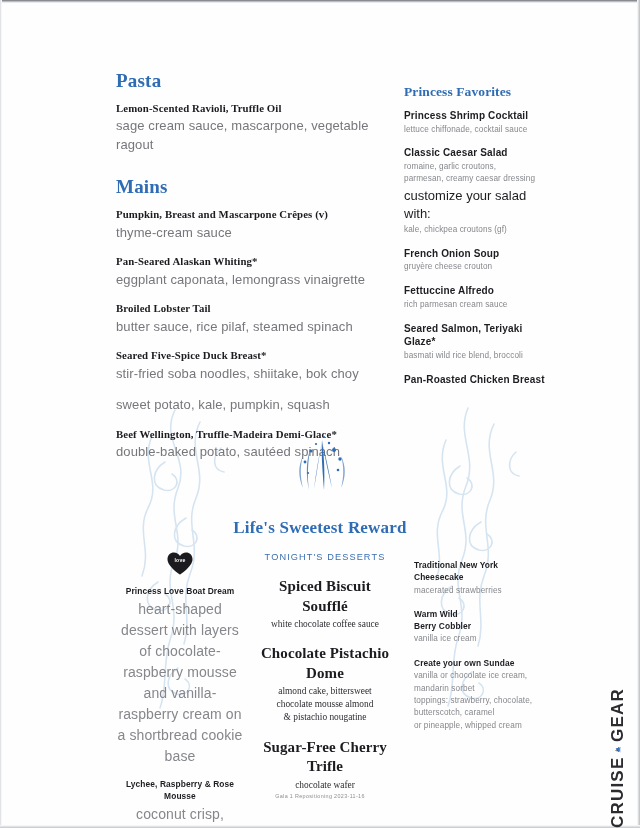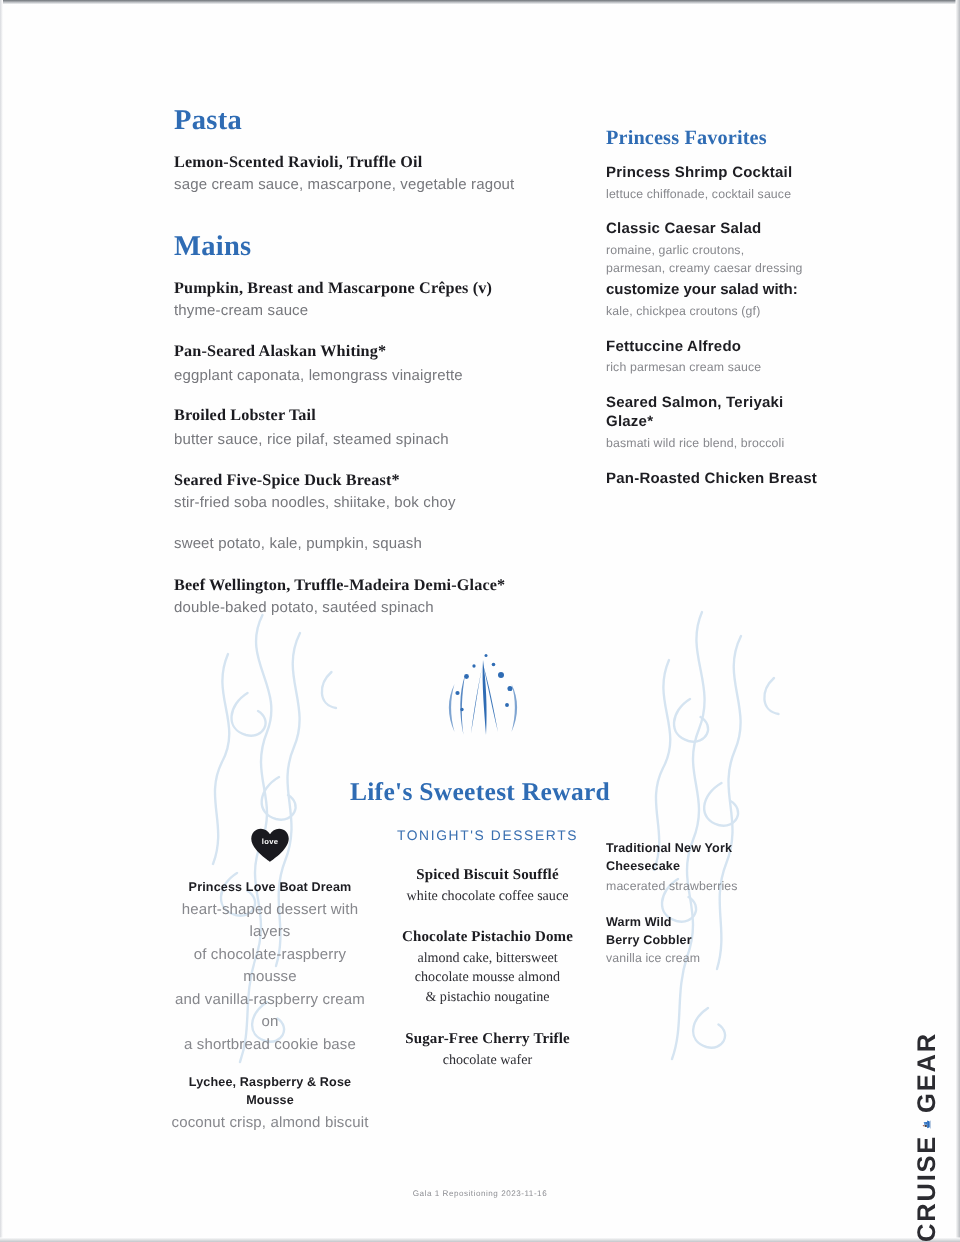--- a/index.html
+++ b/index.html
@@ -44,37 +44,37 @@
     font-weight:bold;font-size:10.8px;color:#1b1b20;
     letter-spacing:.1px;line-height:1.25;
   }
   .dish .note{
     font-family:"Liberation Serif", serif;
     font-style:italic;font-size:8.1px;color:#2a2a30;
     line-height:1.35;margin-top:1px;
   }
   .dish .desc{
     font-family:"Liberation Sans", sans-serif;
-    font-size:10px;color:#76777c;line-height:1.42;margin-top:2px;
+    font-size:13px;color:#76777c;line-height:1.42;margin-top:2px;
     letter-spacing:.1px;
   }
 
   .pf-item{margin-bottom:11px;}
   .pf-item .name{
     font-family:Liberation Sans, sans-serif;
     font-weight:bold;font-size:10px;color:#1d1d22;line-height:1.35;
     letter-spacing:.15px;
   }
   .pf-item .desc{
     font-family:"Liberation Sans", sans-serif;
     font-size:8.2px;color:#86878c;line-height:1.45;margin-top:1px;letter-spacing:.1px;
   }
   .pf-item .sub{
     font-family:"Liberation Sans", sans-serif;
-    font-weight:bold;font-size:10px;color:#1d1d22;line-height:1.4;margin-top:2px;
+    font-weight:normal;font-size:13px;color:#1d1d22;line-height:1.4;margin-top:2px;
   }
 
   
   .firework{position:absolute;left:288px;top:432px;width:68px;height:68px;}
   .reward-title{
     position:absolute;left:0;right:0;top:518px;text-align:center;
     font-family:"Liberation Serif", serif;font-weight:bold;
     font-size:17px;color:#2f6cb4;letter-spacing:.2px;
   }
 
@@ -86,38 +86,38 @@
 
   .heart-wrap{display:flex;justify-content:center;margin-bottom:11px;}
 
   .d1-item{margin-bottom:12px;}
   .d1-item .name{
     font-family:"Liberation Sans", sans-serif;font-weight:bold;
     font-size:8.4px;color:#1d1d22;line-height:1.35;letter-spacing:.1px;
   }
   .d1-item .desc{
     font-family:"Liberation Sans", sans-serif;
-    font-size:10px;color:#86878c;line-height:1.5;margin-top:2px;letter-spacing:.1px;
+    font-size:14px;color:#86878c;line-height:1.5;margin-top:2px;letter-spacing:.1px;
   }
 
   .td-head{
     font-family:"Liberation Sans", sans-serif;font-weight:normal;
     font-size:9.2px;color:#3a6fb0;letter-spacing:1.1px;margin-bottom:15px;
   }
   .d2-item{margin-bottom:13px;}
   .d2-item .name{
     font-family:"Liberation Serif", serif;font-weight:bold;
-    font-size:10px;color:#1b1b20;line-height:1.3;letter-spacing:.1px;text-align:center;
+    font-size:15px;color:#1b1b20;line-height:1.3;letter-spacing:.1px;text-align:center;
   }
   .d2-item .desc{
     font-family:"Liberation Serif", serif;
     font-size:9.4px;color:#2d2d33;line-height:1.4;margin-top:2px;
   }
 
-  .d3-item{margin-bottom:12px;}
+  .d3-item{margin-bottom:12px;margin-left:10px;}
   .d3-item .name{
     font-family:"Liberation Sans", sans-serif;font-weight:bold;
     font-size:8.4px;color:#1d1d22;line-height:1.4;letter-spacing:.1px;
   }
   .d3-item .desc{
     font-family:"Liberation Sans", sans-serif;
     font-size:8.2px;color:#86878c;line-height:1.5;margin-top:1px;letter-spacing:.1px;
   }
 
   
@@ -215,20 +215,24 @@
 
       <div class="pf-item">
         <div class="name">Princess Shrimp Cocktail</div>
         <div class="desc nl">lettuce chiffonade, cocktail sauce</div>
       </div>
       <div class="pf-item">
         <div class="name">Classic Caesar Salad</div>
         <div class="desc nl">romaine, garlic croutons,<br>parmesan, creamy caesar dressing</div>
         <div class="sub">customize your salad with:</div>
         <div class="desc nl">kale, chickpea croutons (gf)</div>
+      </div>
+      <div class="pf-item">
+        <div class="name">French Onion Soup</div>
+        <div class="desc nl">gruyère cheese crouton</div>
       </div>
       <div class="pf-item">
         <div class="name">Fettuccine Alfredo</div>
         <div class="desc nl">rich parmesan cream sauce</div>
       </div>
       <div class="pf-item">
         <div class="name">Seared Salmon, Teriyaki Glaze*</div>
         <div class="desc nl">basmati wild rice blend, broccoli</div>
       </div>
       <div class="pf-item">
@@ -299,20 +303,24 @@
 
     <div class="d-col-3">
       <div class="d3-item">
         <div class="name nl">Traditional New York<br>Cheesecake</div>
         <div class="desc nl">macerated strawberries</div>
       </div>
       <div class="d3-item">
         <div class="name nl">Warm Wild<br>Berry Cobbler</div>
         <div class="desc nl">vanilla ice cream</div>
       </div>
+      <div class="d3-item">
+        <div class="name nl">Create your own Sundae</div>
+        <div class="desc nl">vanilla or chocolate ice cream,<br>mandarin sorbet<br>toppings: strawberry, chocolate,<br>butterscotch, caramel<br>or pineapple, whipped cream</div>
+      </div>
     </div>
   </div>
 
   <div class="logo-box">
     <div class="logo-rot">
       <span class="logo-text">CRUISE</span>
       <svg width="24" height="22" viewBox="0 0 24 22">
         <rect x="9.3" y="1" width="1.3" height="4" fill="#2a2a2e"></rect>
         <path d="M9.4 1.4 L6.4 2.6 L9.4 3.8 Z" fill="#e03b2f"></path>
         <rect x="6.2" y="5.4" width="4.6" height="5.2" fill="#3f4246"></rect>

